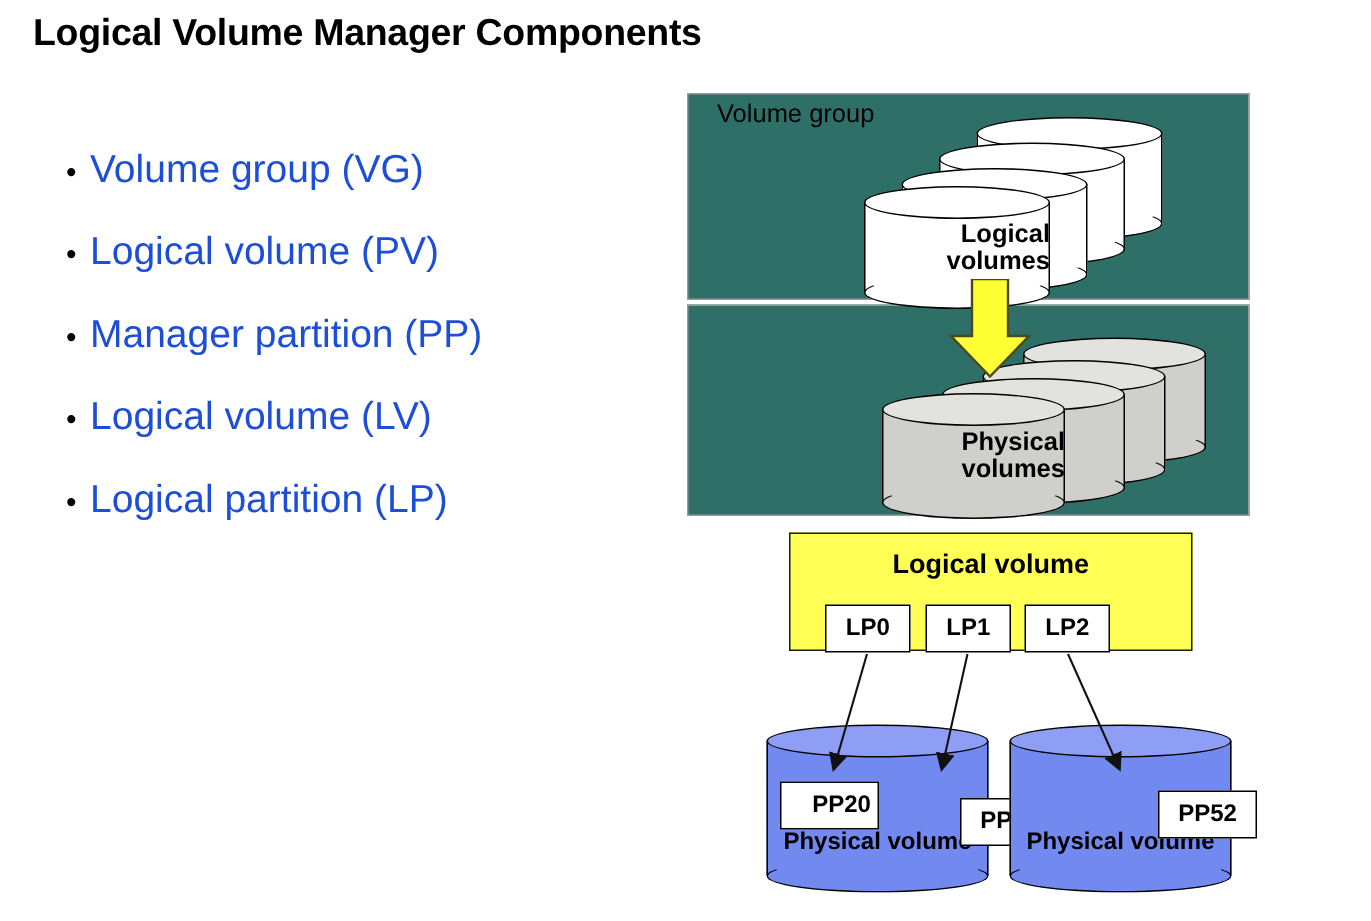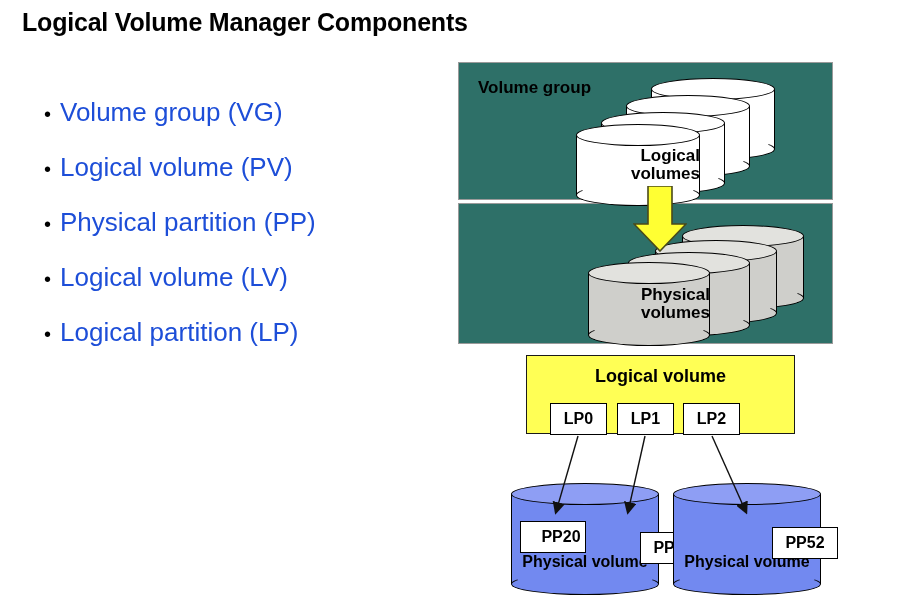--- a/index.html
+++ b/index.html
@@ -36,22 +36,22 @@
   
   .vg-top{
     position:absolute;left:458px;top:62px;width:375px;height:138px;
     background:#2e7068;border:1px solid #9a9a9a;box-sizing:border-box;
   }
   .vg-bottom{
     position:absolute;left:458px;top:203px;width:375px;height:141px;
     background:#2e7068;border:1px solid #9a9a9a;box-sizing:border-box;
   }
   .vg-label{
-    position:absolute;left:478px;top:78px;
-    font-size:17px;font-weight:bold;color:#000;
+    position:absolute;left:478px;top:66px;
+    font-size:17px;font-weight:normal;color:#000;
   }
 
   
   .cyl{position:absolute;}
   .cyl .body{
     position:absolute;left:0;right:0;top:11px;bottom:11px;
     border-left:1.5px solid #000;border-right:1.5px solid #000;
     box-sizing:border-box;
   }
   .cyl .top{
@@ -128,21 +128,21 @@
     <div class="bullet-row">
       <span class="bullet-dot">•</span>
       <span class="bullet-text">Volume group (VG)</span>
     </div>
     <div class="bullet-row">
       <span class="bullet-dot">•</span>
       <span class="bullet-text">Logical volume (PV)</span>
     </div>
     <div class="bullet-row">
       <span class="bullet-dot">•</span>
-      <span class="bullet-text">Physical partition (PP)</span>
+      <span class="bullet-text">Manager partition (PP)</span>
     </div>
     <div class="bullet-row">
       <span class="bullet-dot">•</span>
       <span class="bullet-text">Logical volume (LV)</span>
     </div>
     <div class="bullet-row">
       <span class="bullet-dot">•</span>
       <span class="bullet-text">Logical partition (LP)</span>
     </div>
   </div>

